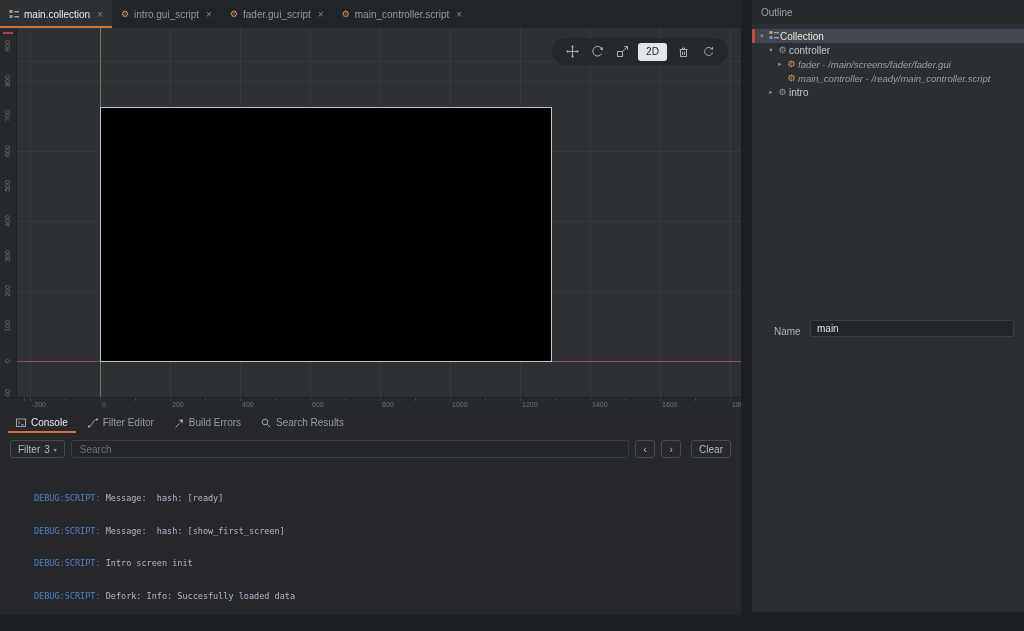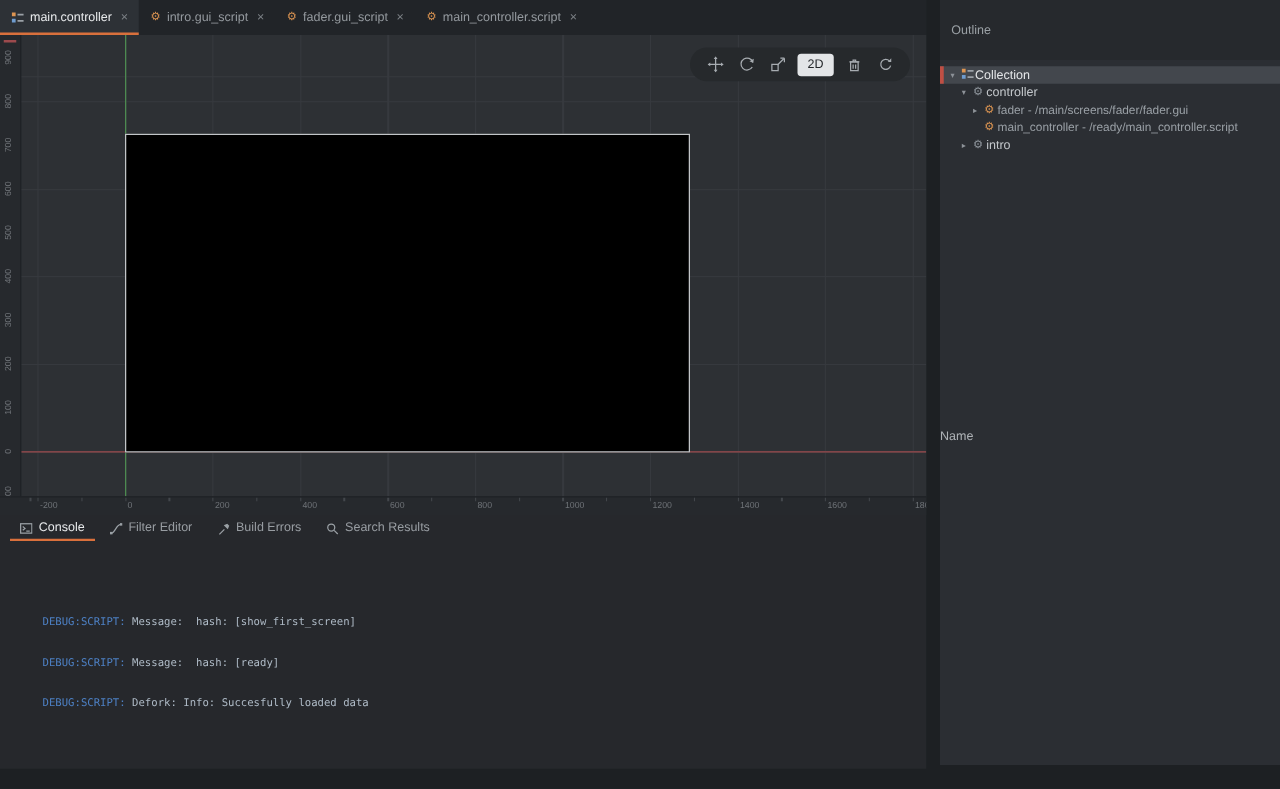--- a/index.html
+++ b/index.html
@@ -52,49 +52,49 @@
   .navbtn{width:20px;padding:0}
   #clear-btn{margin-left:4px}
 
   
   #console-output{position:absolute;left:0;top:463px;right:0;bottom:0;padding:8px 0 0 34px;font-family:"DejaVu Sans Mono",monospace;font-size:8.5px;line-height:10.9px;white-space:pre}
   .cl .pfx{color:#4d80c4}
   .cl .msg{color:#aebac6}
 
   
   #right-col{position:absolute;left:752px;top:0;width:272px;height:612px;background:#2b2e33}
-  .sec-header{height:24px;display:flex;align-items:center;padding:12px 9px;font-size:10px;color:#9aa0a5;background:#26292d}
+  .sec-header{height:24px;display:flex;align-items:center;padding:0 9px;font-size:10px;color:#9aa0a5;background:#26292d}
   #outline-tree{height:286px;padding-top:5px;box-sizing:border-box}
   .orow{height:14px;display:flex;align-items:center;font-size:10px;color:#c3c7cb}
   .orow .caret{width:10px;text-align:center;font-size:6.5px;color:#8d9298;font-family:"DejaVu Sans",sans-serif;flex:none}
   .orow .oicon{width:13px;text-align:center;flex:none}
   .orow.sel{background:#43474d;box-shadow:inset 3px 0 0 #bf4f44}
   .orow.sel .lbl{color:#e4e6e8}
-  .ital .lbl{color:#9aa0a6;font-size:9.5px}
+  .ital .lbl{font-style:italic;color:#9aa0a6;font-size:9.5px}
   .lvl0{padding-left:5px}.lvl1{padding-left:14px}.lvl2{padding-left:23px}
   #props-header{border-top:1px solid #1f2226}
-  #name-row{display:flex;align-items:flex-end;gap:8px;padding:10px 10px 0 0}
+  #name-row{display:flex;align-items:flex-end;gap:8px;padding:10px 10px 0 22px}
   #name-label{font-size:10px;color:#aeb2b6;width:28px;flex:none}
   #name-input{flex:1;height:17px;background:#222529;border:1px solid #3b3f44;border-radius:2px;color:#e2e4e6;font-size:10px;padding:0 6px;outline:none;box-sizing:border-box;font-family:"Liberation Sans",sans-serif}
   .icx{display:inline-flex;flex:none}
 </style>
 </head>
 <body>
 
 <div id="left-col">
 
   <div id="tab-bar">
     <div class="tab active">
       <svg class="icx" width="10" height="10" viewBox="0 0 10 10">
           <rect x="0.5" y="1" width="3" height="3" fill="#dd9552"></rect>
           <rect x="5" y="2" width="5" height="1.4" fill="#9aa0a6"></rect>
           <rect x="0.5" y="6" width="3" height="3" fill="#6f9ccf"></rect>
           <rect x="5" y="7" width="5" height="1.4" fill="#9aa0a6"></rect>
         </svg>
-      <span>main.controller</span>
+      <span>main.collection</span>
       <span class="close">×</span>
     </div>
     <div class="tab">
       <span class="gearglyph gear-orange">⚙</span>
       <span>intro.gui_script</span>
       <span class="close">×</span>
     </div>
     <div class="tab">
       <span class="gearglyph gear-orange">⚙</span>
       <span>fader.gui_script</span>
@@ -213,24 +213,40 @@
     </div>
     <div class="ptab">
       <svg class="icx" width="10" height="10" viewBox="0 0 10 10">
           <circle cx="4" cy="4" r="2.8" stroke="#9aa0a5" fill="none"></circle>
           <path d="M6.3 6.3L9.2 9.2" stroke="#9aa0a5"></path>
         </svg>
       <span>Search Results</span>
     </div>
   </div>
 
+  <div id="console-toolbar">
+    <div class="btn" id="filter-btn">
+      <span>Filter</span>
+      <span>3</span>
+      <span class="caret">▾</span>
+    </div>
+    <input id="search-input" placeholder="Search" style="">
+    <div class="btn navbtn">
+        <span>‹</span>
+      </div>
+    <div class="btn navbtn">
+        <span>›</span>
+      </div>
+    <div class="btn" id="clear-btn">Clear</div>
+  </div>
 
   <div id="console-output">
+    <div class="cl"><span class="hl"><span class="pfx">DEBUG:SCRIPT:</span> <span class="msg">Message:  hash: [ready]</span></span></div>
     <div class="cl"><span class="hl"><span class="pfx">DEBUG:SCRIPT:</span> <span class="msg">Message:  hash: [show_first_screen]</span></span></div>
-    <div class="cl"><span class="hl"><span class="pfx">DEBUG:SCRIPT:</span> <span class="msg">Message:  hash: [ready]</span></span></div>
+    <div class="cl"><span class="hl"><span class="pfx">DEBUG:SCRIPT:</span> <span class="msg">Intro screen init</span></span></div>
     <div class="cl"><span class="hl"><span class="pfx">DEBUG:SCRIPT:</span> <span class="msg">Defork: Info: Succesfully loaded data</span></span></div>
     
   </div>
 </div>
 
 <div id="right-col">
 
   <div class="sec-header">Outline</div>
 
   <div id="outline-tree">
@@ -262,14 +278,15 @@
     <div class="orow lvl1">
       <span class="caret">▸</span>
       <span class="oicon gearglyph gear-gray">⚙</span>
       <span class="lbl">intro</span>
     </div>
   </div>
 
 
   <div id="name-row">
     <span id="name-label">Name</span>
+    <input id="name-input" value="main" style="">
   </div>
 </div>
 
 </body></html>

